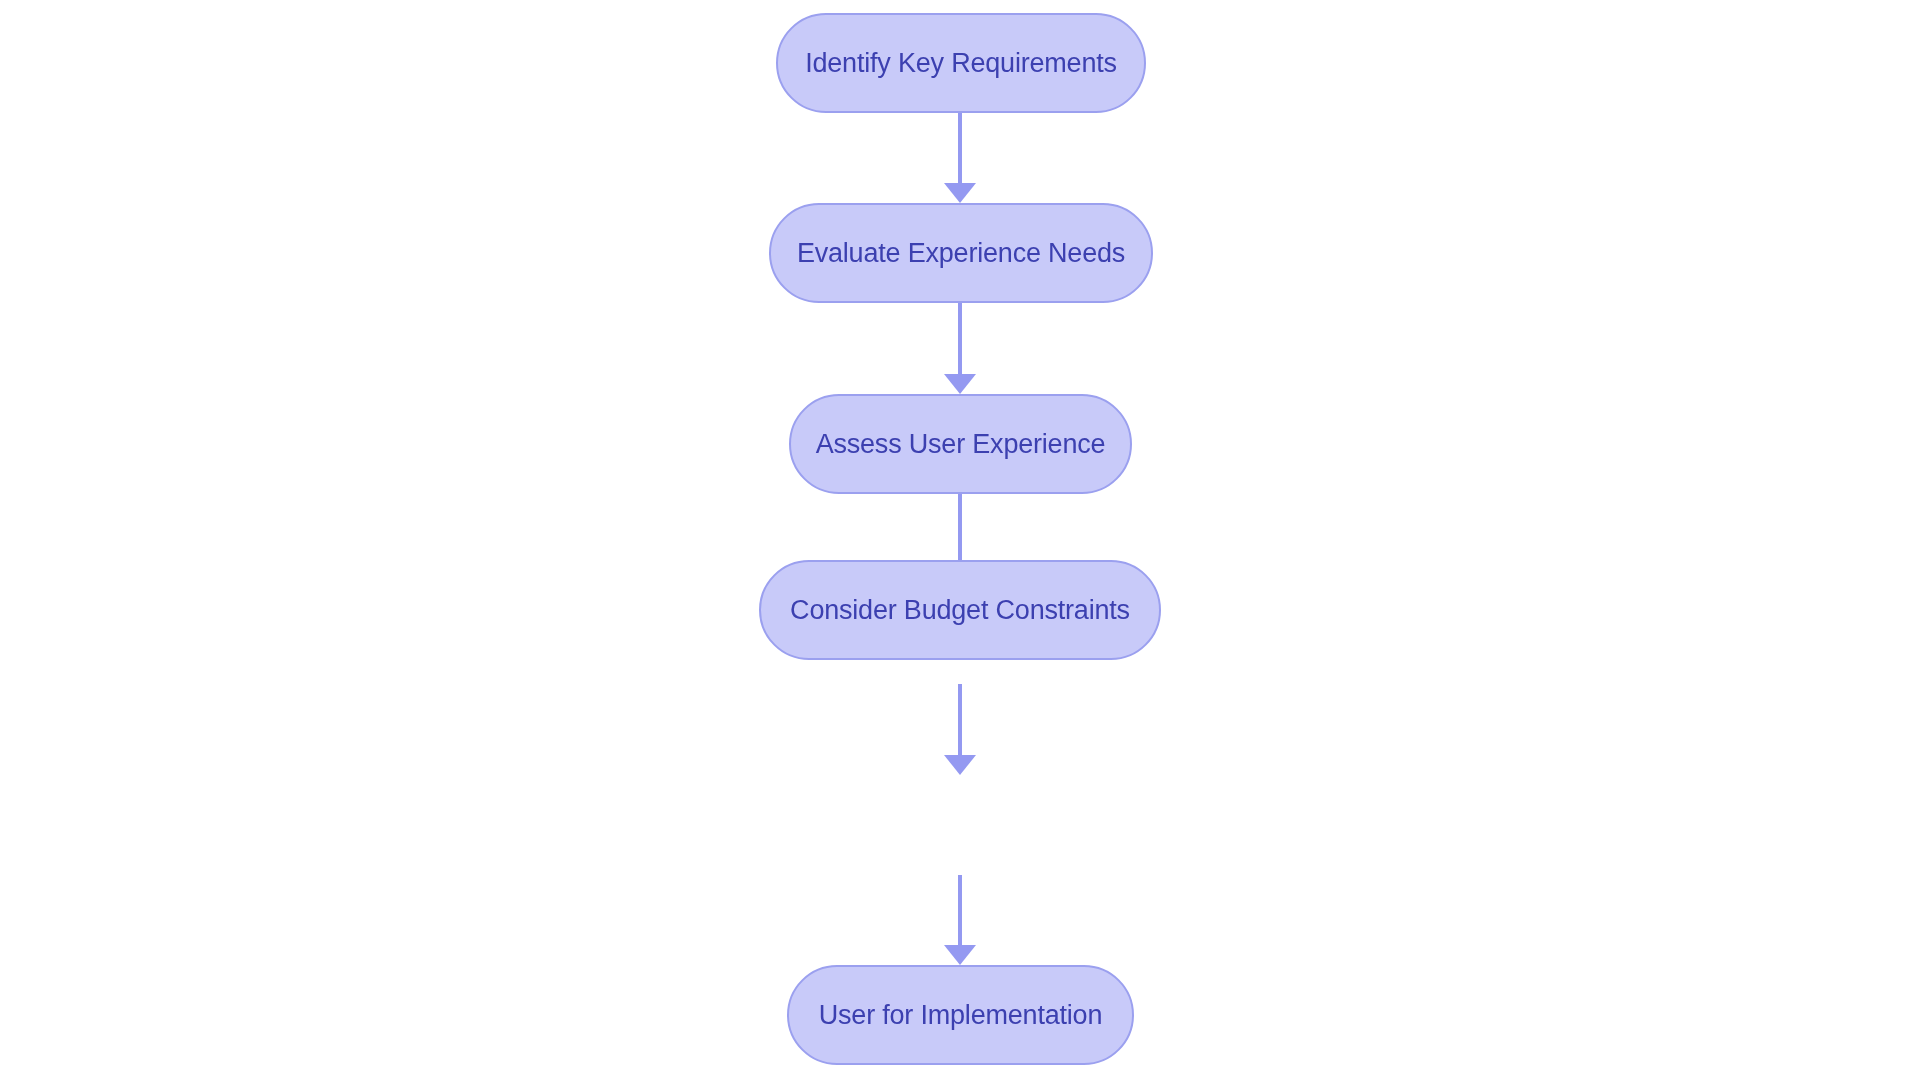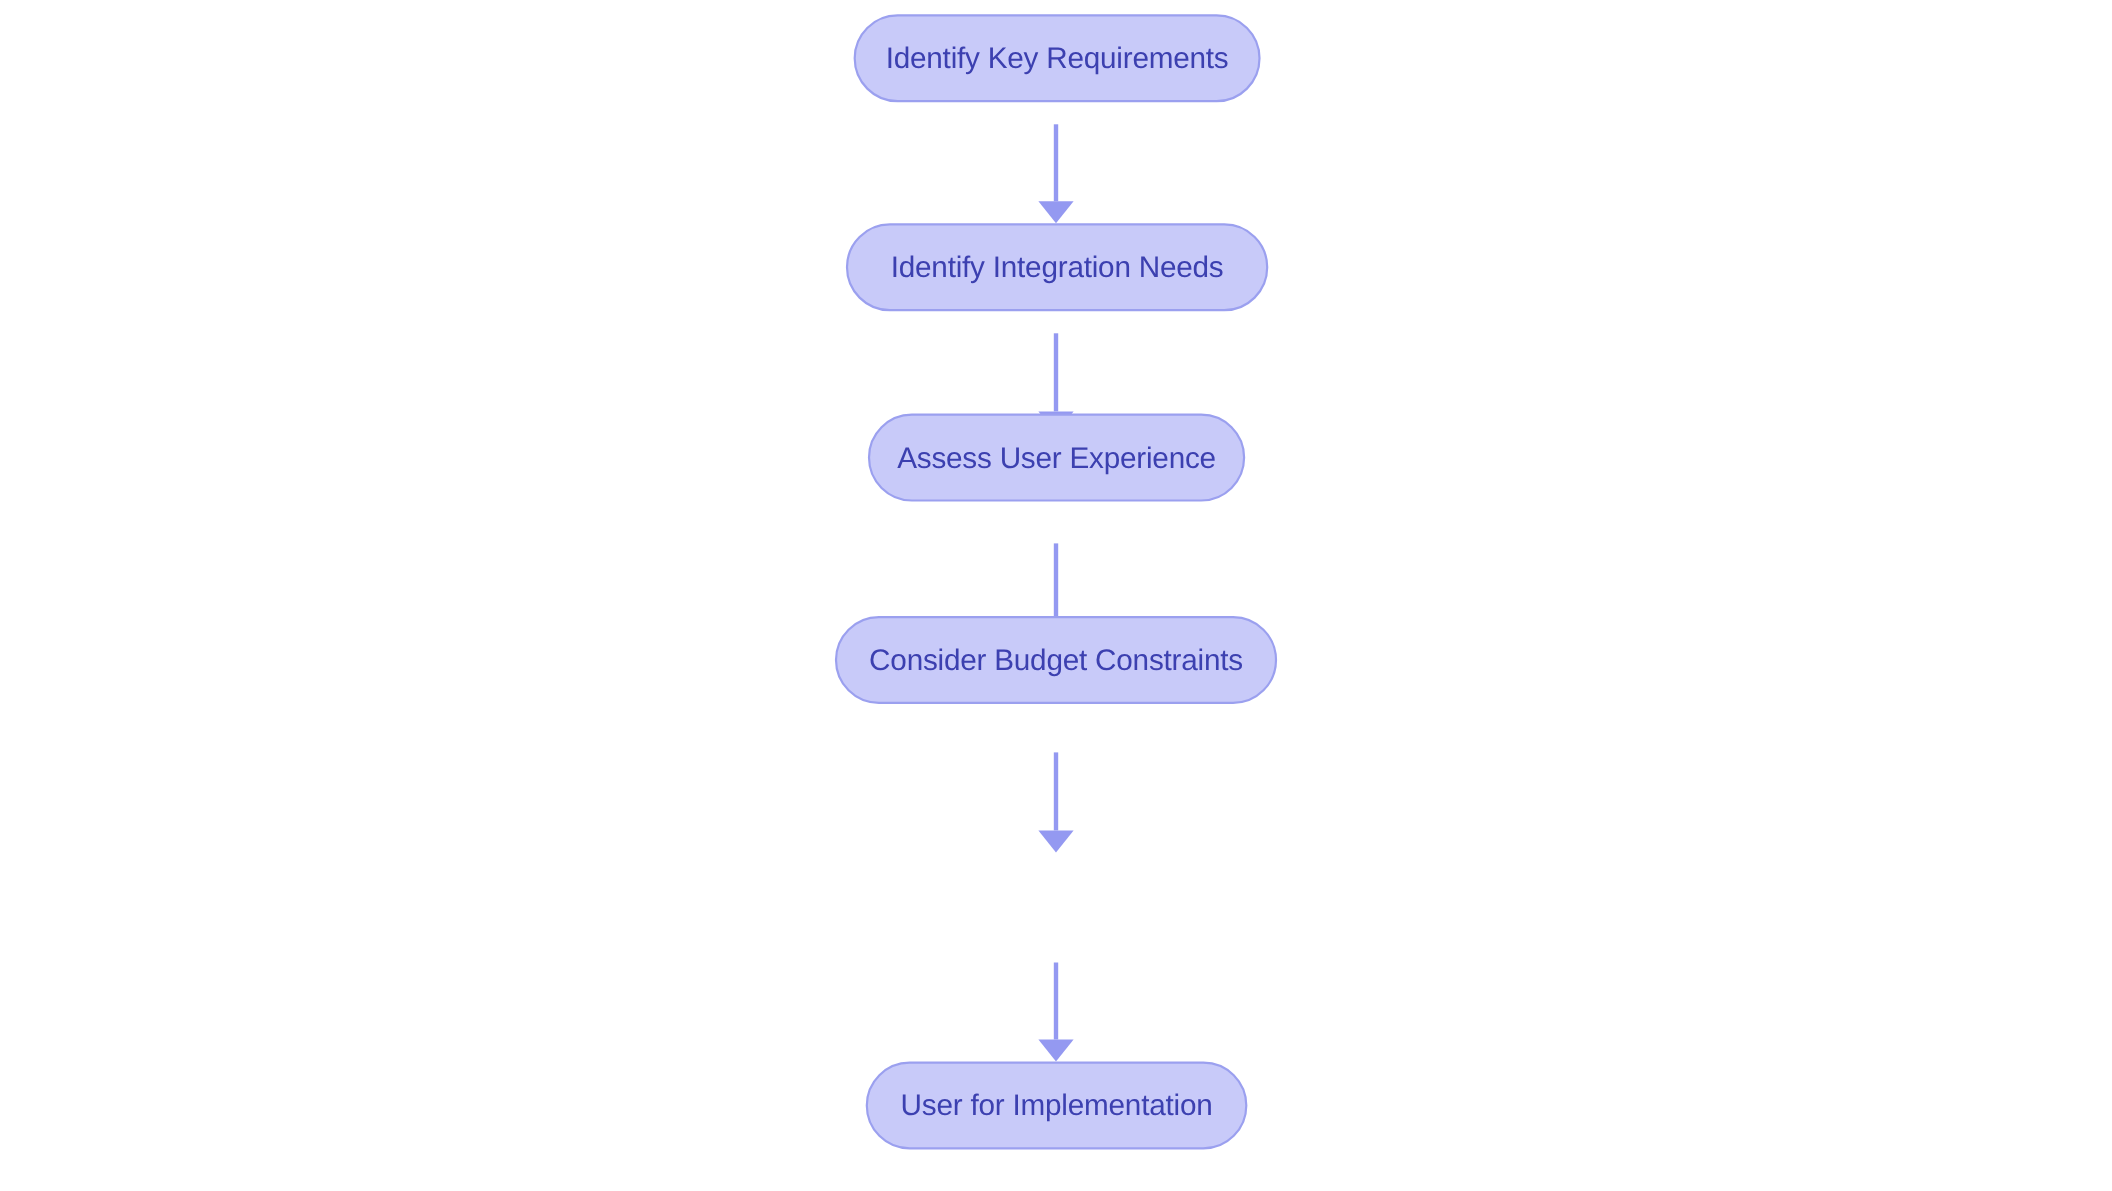--- a/index.html
+++ b/index.html
@@ -10,21 +10,21 @@
   .canvas {
     position: relative;
     width: 1920px;
     height: 1083px;
     background: var(--background, #ffffff);
     overflow: hidden;
     font-family: "Liberation Sans", sans-serif;
   }
   .node {
     position: absolute;
-    height: 80px;
+    height: 100px;
     box-sizing: border-box;
     border-radius: 50px;
     background: var(--node-fill, #c8caf9);
     border: 2px solid var(--node-border, #9ba0ef);
     display: flex;
     align-items: center;
     justify-content: center;
   }
   .node-label {
     color: var(--text, #3c40b0);
@@ -63,29 +63,29 @@
   <div class="node" style="left:776px; top:13px; width:370px;">
     <span class="node-label">Identify Key Requirements</span>
   </div>
 
   <div class="arrow" style="top:113px; height:90px;">
     <div class="arrow-shaft" style="height:70px;"></div>
     <div class="arrow-head" style="top:70px;"></div>
   </div>
 
   <div class="node" style="left:769px; top:203px; width:384px;">
-    <span class="node-label">Identify Integration Needs</span>
+    <span class="node-label">Evaluate Experience Needs</span>
   </div>
 
   <div class="arrow" style="top:303px; height:91px;">
     <div class="arrow-shaft" style="height:71px;"></div>
     <div class="arrow-head" style="top:71px;"></div>
   </div>
 
-  <div class="node" style="left:789px; top:376px; width:343px;">
+  <div class="node" style="left:789px; top:394px; width:343px;">
     <span class="node-label">Assess User Experience</span>
   </div>
 
   <div class="arrow" style="top:494px; height:90px;">
     <div class="arrow-shaft" style="height:70px;"></div>
     <div class="arrow-head" style="top:70px;"></div>
   </div>
 
   <div class="node" style="left:759px; top:560px; width:402px;">
     <span class="node-label">Consider Budget Constraints</span>

